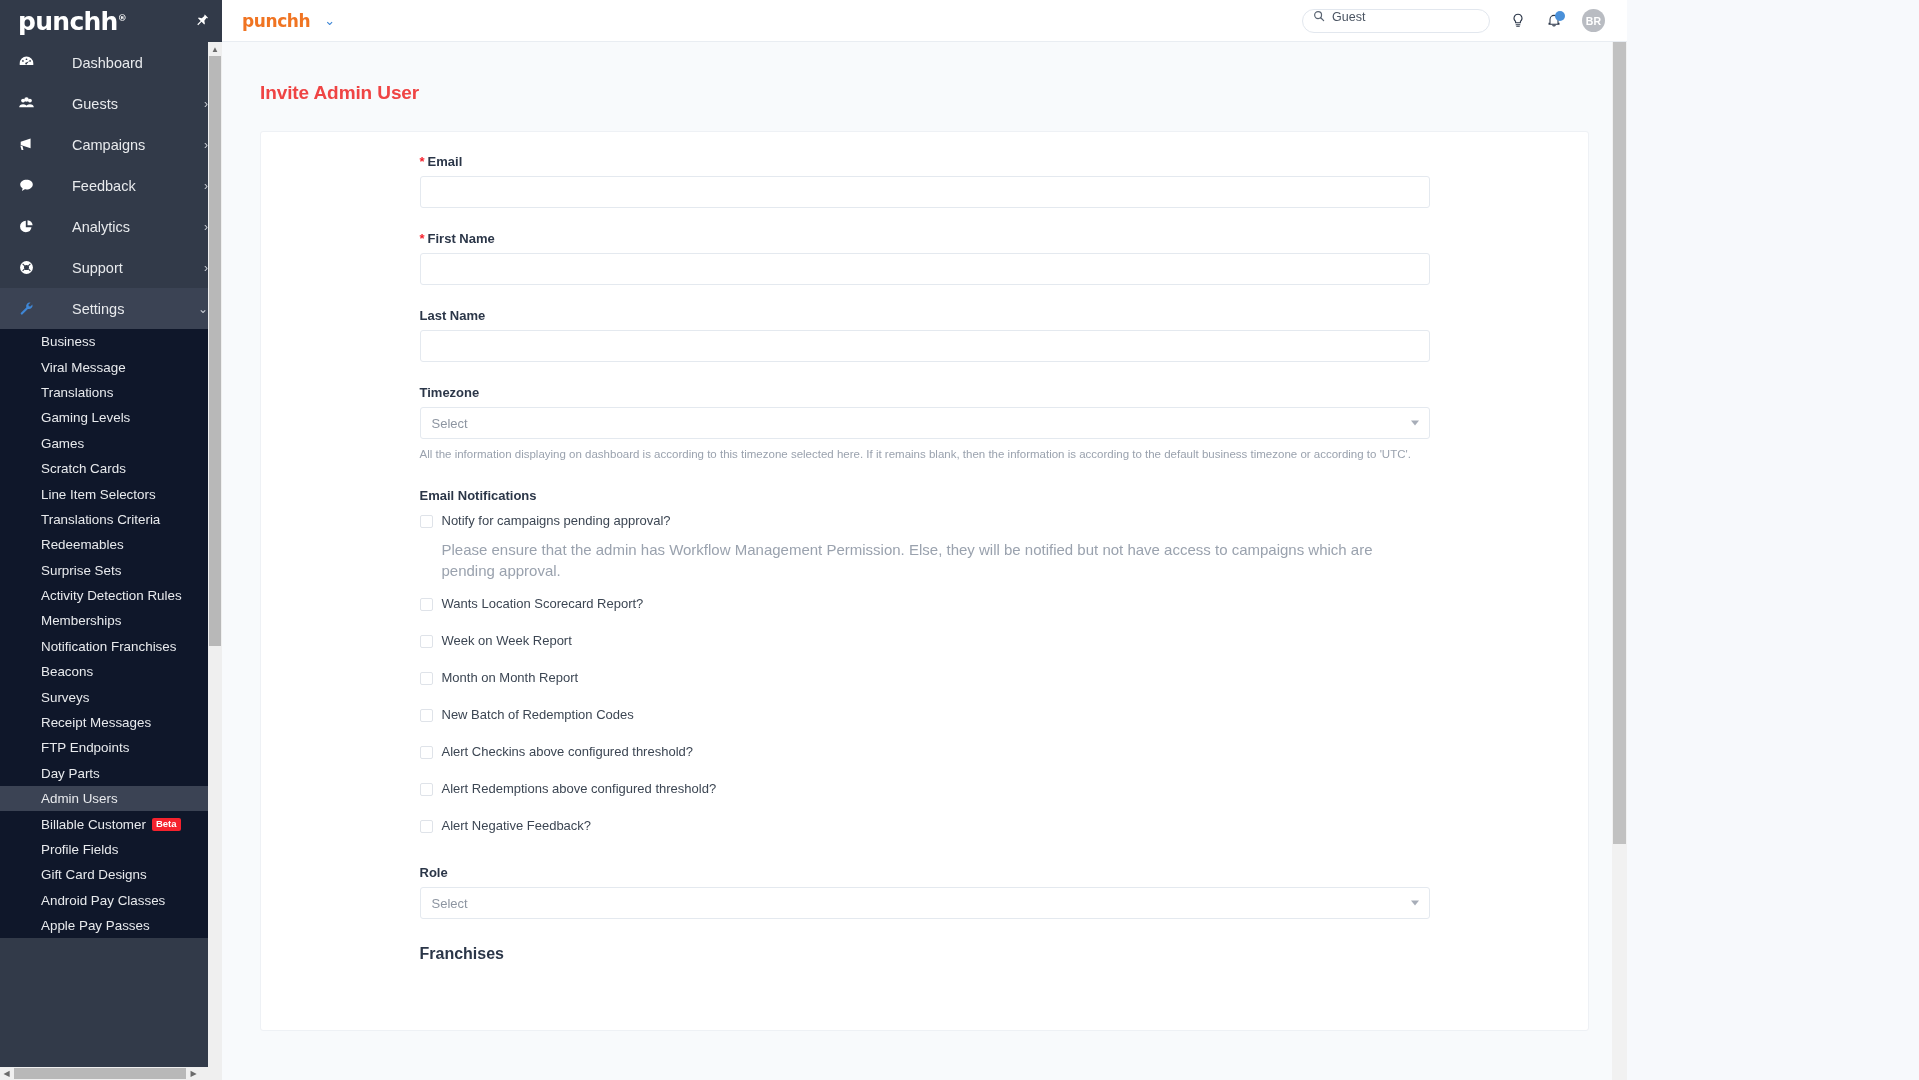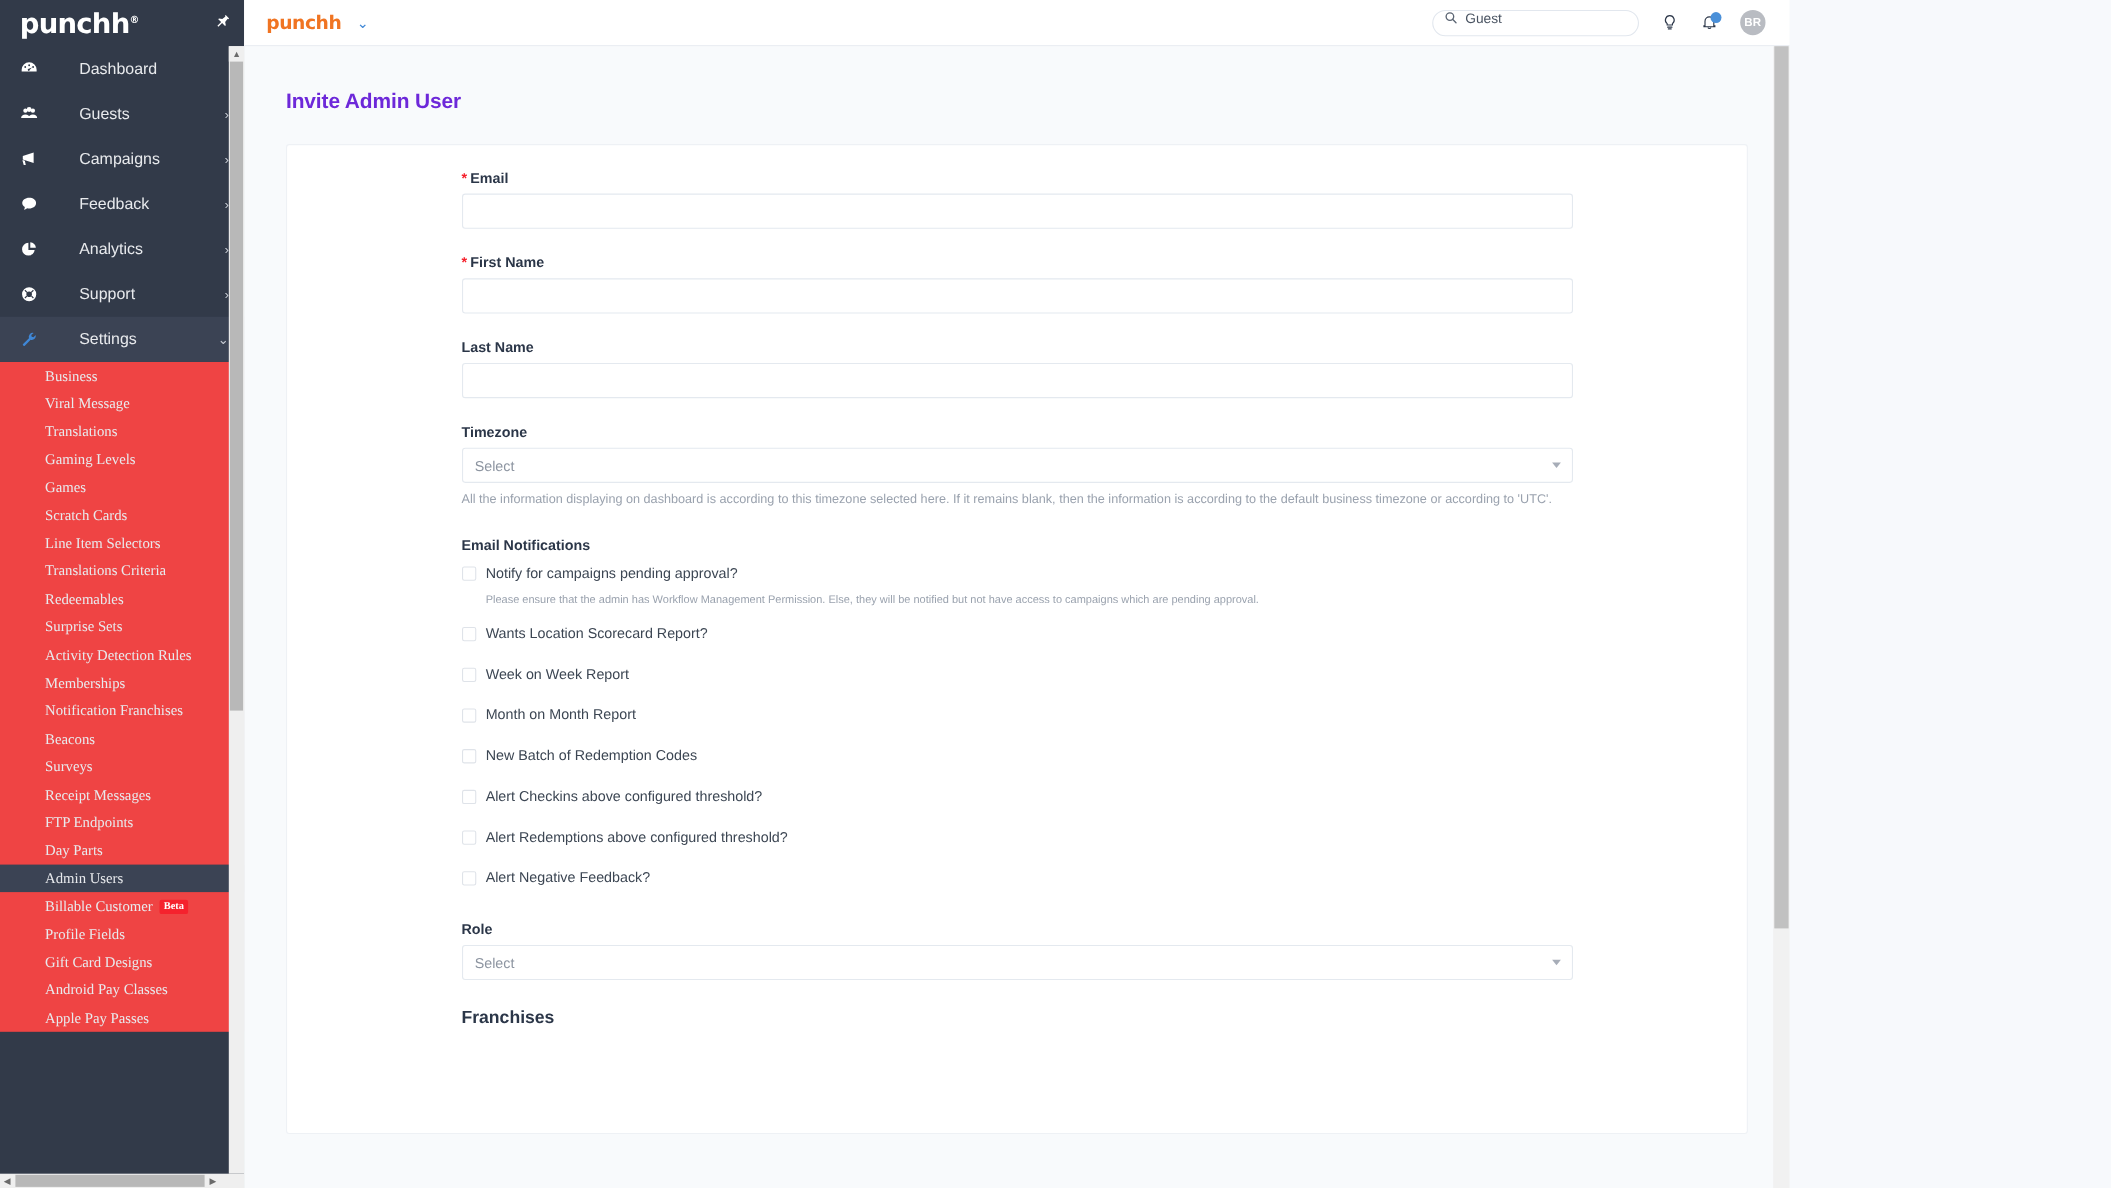--- a/index.html
+++ b/index.html
@@ -51,21 +51,21 @@
   .nav-item .ico {
     width: 26px; flex: 0 0 26px;
     display: flex; align-items: center; justify-content: flex-start;
     color: #ffffff;
   }
   .nav-item .ico.blue { color: #3f87d6; }
   .nav-item .lbl { flex: 1; }
   .nav-item .chev { font-size: 12px; color: #c8ccd4; }
   .nav-item.active-parent { background: #3b4354; }
 
-  .subnav { background: #ef4444; font-family: Liberation Serif, serif; }
+  .subnav { background: #0f172a; }
   .subnav .sub-item {
     display: flex; align-items: center;
     height: 25.4px;
     padding-left: 41px;
     color: #e8eaed;
     font-size: 13.4px;
     cursor: pointer;
   }
   .subnav .sub-item.selected { background: #3b4354; }
   .beta-badge {
@@ -150,21 +150,21 @@
     width: 23px; height: 23px; border-radius: 50%;
     background: #b9bcc2; color: #ffffff;
     font-size: 10.5px; font-weight: 700;
     display: flex; align-items: center; justify-content: center;
     letter-spacing: 0.2px;
     cursor: pointer;
   }
 
   .content { padding: 0; position: relative; height: 1038px; }
   .page-title {
-    font-size: 19px; font-weight: 700; color: #6d28d9;
+    font-size: 19px; font-weight: 700; color: #ef4444;
     padding: 40px 0 0 38px;
     letter-spacing: -0.1px;
   }
   .card {
     margin: 27px 38px 0 38px;
     background: #ffffff;
     border: 1px solid #eef1f5;
     border-radius: 3px;
     min-height: 900px;
     padding: 18px 0 0 0;
@@ -216,21 +216,21 @@
     min-height: 22px;
   }
   .cb {
     width: 13px; height: 13px; flex: 0 0 13px;
     border: 1px solid #dfe3e9; border-radius: 2px;
     background: #fff; margin-top: 2px; margin-right: 9px;
     cursor: pointer;
   }
   .cb-label { font-size: 13px; color: #3c4653; line-height: 1.25; }
   .cb-help {
-    font-size: 10px; color: #9aa2ae;
+    font-size: 15px; color: #9aa2ae;
     margin: 4px 0 0 22px; line-height: 1.4;
   }
   .cb-gap { height: 15px; }
   .cut-label {
     font-size: 16px; font-weight: 700; color: #2b3648;
     margin-top: 26px;
   }
 
   
   .main-vscroll {

